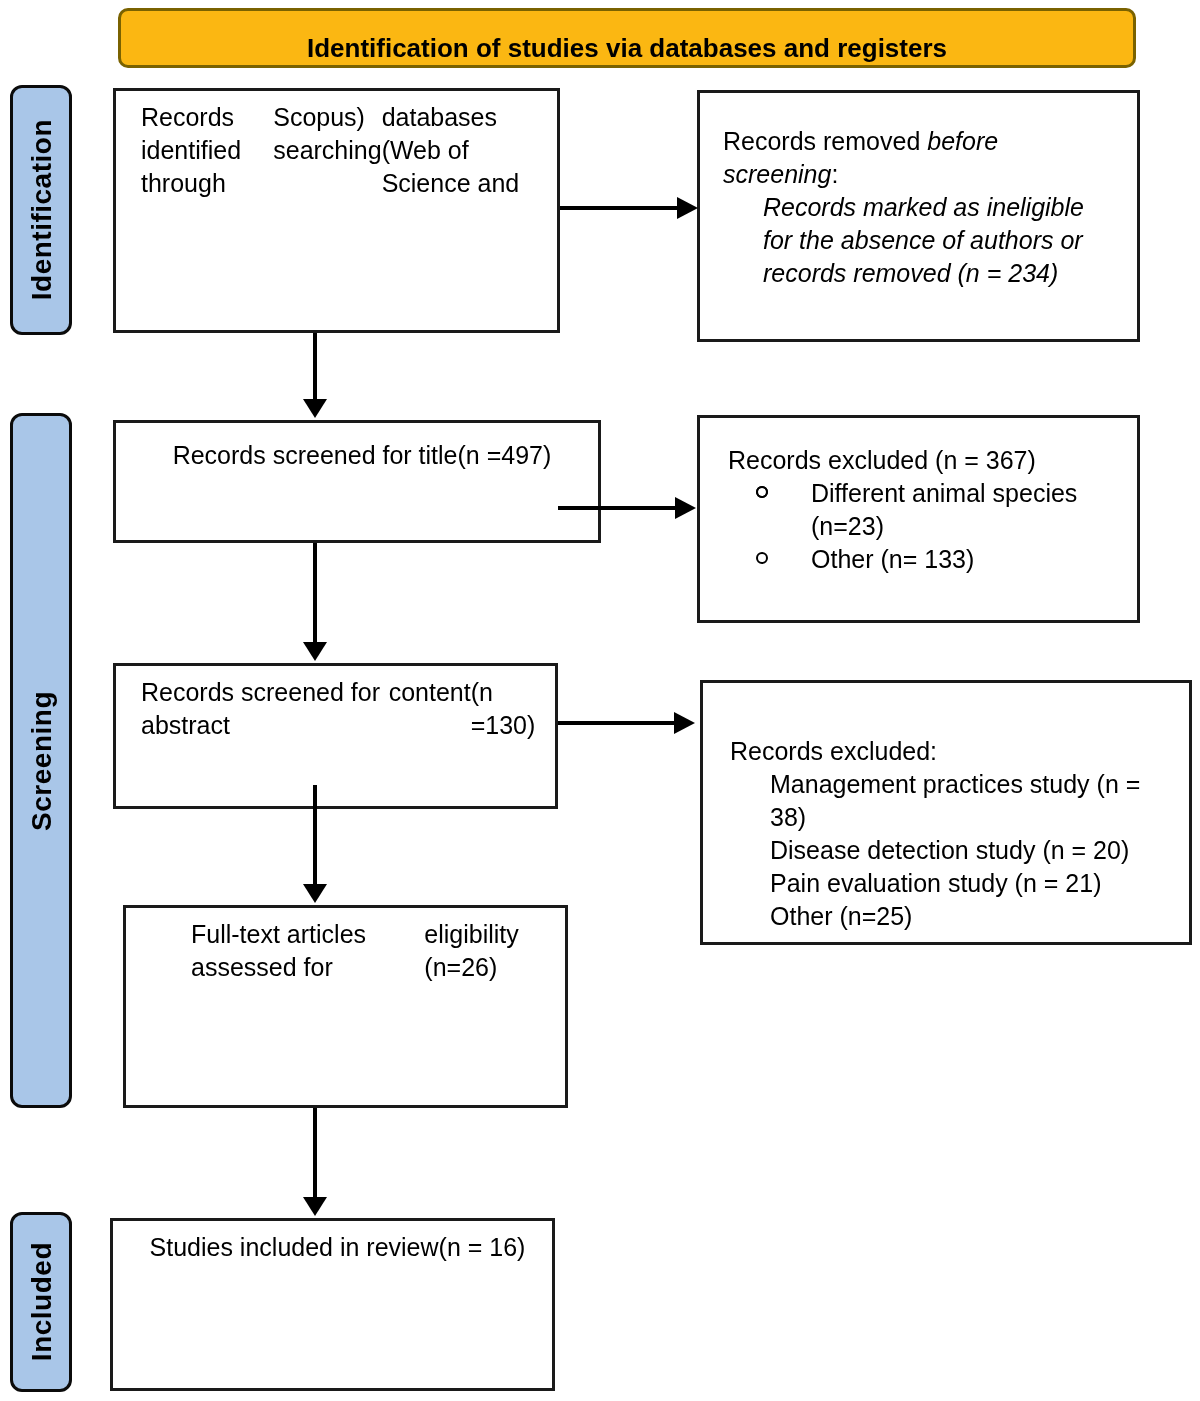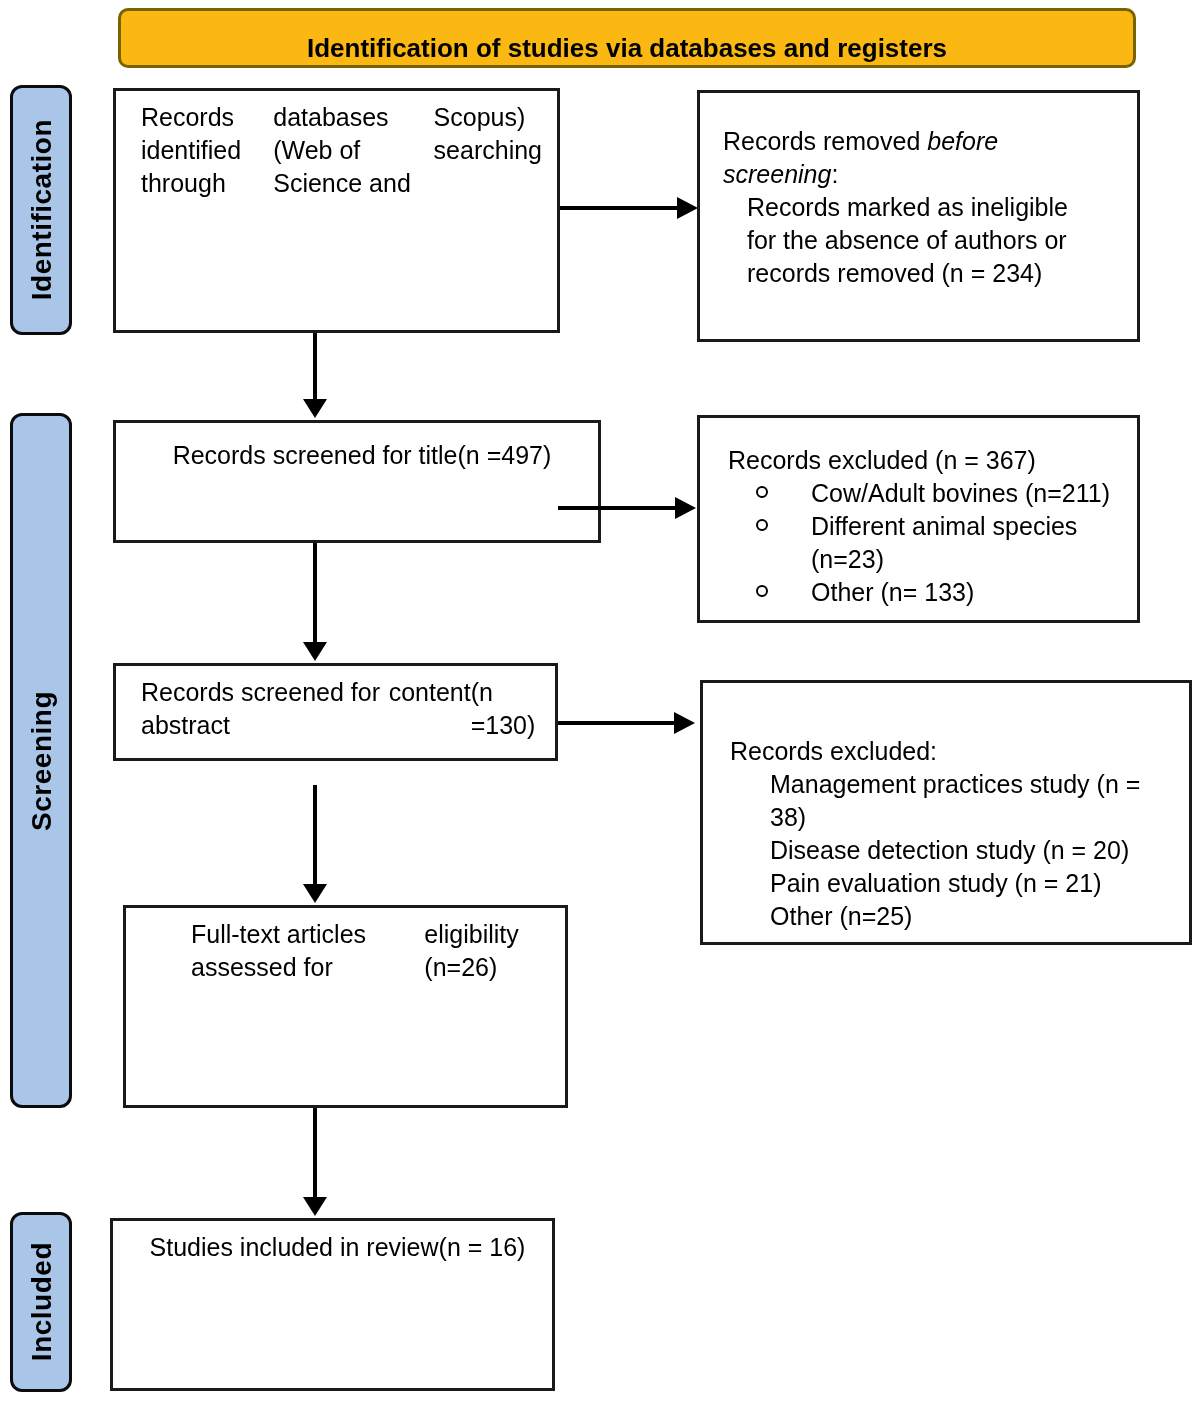--- a/index.html
+++ b/index.html
@@ -35,26 +35,26 @@
   .stage-in{top:1212px;height:180px;}
   .box{
     position:absolute;background:#fff;border:3px solid var(--box-border);
     box-sizing:border-box;
   }
   .vcenter{display:flex;flex-direction:row;justify-content:center;}
   .box1{left:113px;top:88px;width:447px;height:245px;padding:10px 15px 10px 25px;}
   .box2{left:697px;top:90px;width:443px;height:252px;padding:32px 12px 10px 23px;}
   .box3{left:113px;top:420px;width:488px;height:123px;padding:16px 15px 10px 25px;}
   .box4{left:697px;top:415px;width:443px;height:208px;padding:26px 10px 10px 28px;}
-  .box5{left:113px;top:663px;width:445px;height:98px;padding:10px 15px 10px 25px;}
+  .box5{left:113px;top:663px;width:445px;height:146px;padding:10px 15px 10px 25px;}
   .box6{left:700px;top:680px;width:492px;height:265px;padding:52px 15px 10px 27px;}
   .box7{left:123px;top:905px;width:445px;height:203px;padding:10px 15px 10px 65px;}
   .box8{left:110px;top:1218px;width:445px;height:173px;padding:10px 15px 10px 25px;}
   .count-center{text-align:center;}
-  .indent40{margin-left:24px;}
+  .indent40{margin-left:40px;font-style:italic;}
   .em{font-style:italic;}
   .bullet-list{list-style:none;margin:0;padding:0 0 0 6px;}
   .bullet-list li{position:relative;padding-left:77px;}
   .bullet-circle{
     position:absolute;left:22px;top:9px;width:12px;height:12px;
     border:2.5px solid var(--text);border-radius:50%;box-sizing:border-box;background:transparent;
   }
   .item-indent{margin-left:40px;}
   .shaft-h{position:absolute;height:4px;background:var(--arrow);}
   .shaft-v{position:absolute;width:4px;background:var(--arrow);}
@@ -81,43 +81,43 @@
   </div>
   <div class="stage stage-sc">
     <span class="stage-label">Screening</span>
   </div>
   <div class="stage stage-in">
     <span class="stage-label">Included</span>
   </div>
 
   <div class="box box1 vcenter">
     <div>Records identified through</div>
+    <div>Scopus) searching</div>
     <div>databases (Web of Science and</div>
-    <div>Scopus) searching</div>
   </div>
 
   <div class="box box2">
     <div><span>Records removed </span><span class="em">before</span></div>
     <div><span class="em">screening</span><span>:</span></div>
     <div class="indent40">
       <div>Records marked as ineligible</div>
       <div>for the absence of authors or</div>
       <div>records removed (n = 234)</div>
     </div>
   </div>
 
   <div class="box box3 vcenter">
     <div>Records screened for title</div>
     <div>(n =497)</div>
   </div>
 
   <div class="box box4">
     <div>Records excluded (n = 367)</div>
     <ul class="bullet-list">
-      <li><span class="bullet-circle"></span><span>Cow/Adult bovines (n=211)</span></li>
+      <li><span class="bullet-circle"></span></li>
       <li><span class="bullet-circle"></span><span>Different animal species (n=23)</span></li>
       <li><span class="bullet-circle"></span><span>Other (n= 133)</span></li>
     </ul>
   </div>
 
   <div class="box box5 vcenter">
     <div>Records screened for abstract</div>
     <div>content</div>
     <div>(n =130)</div>
   </div>

